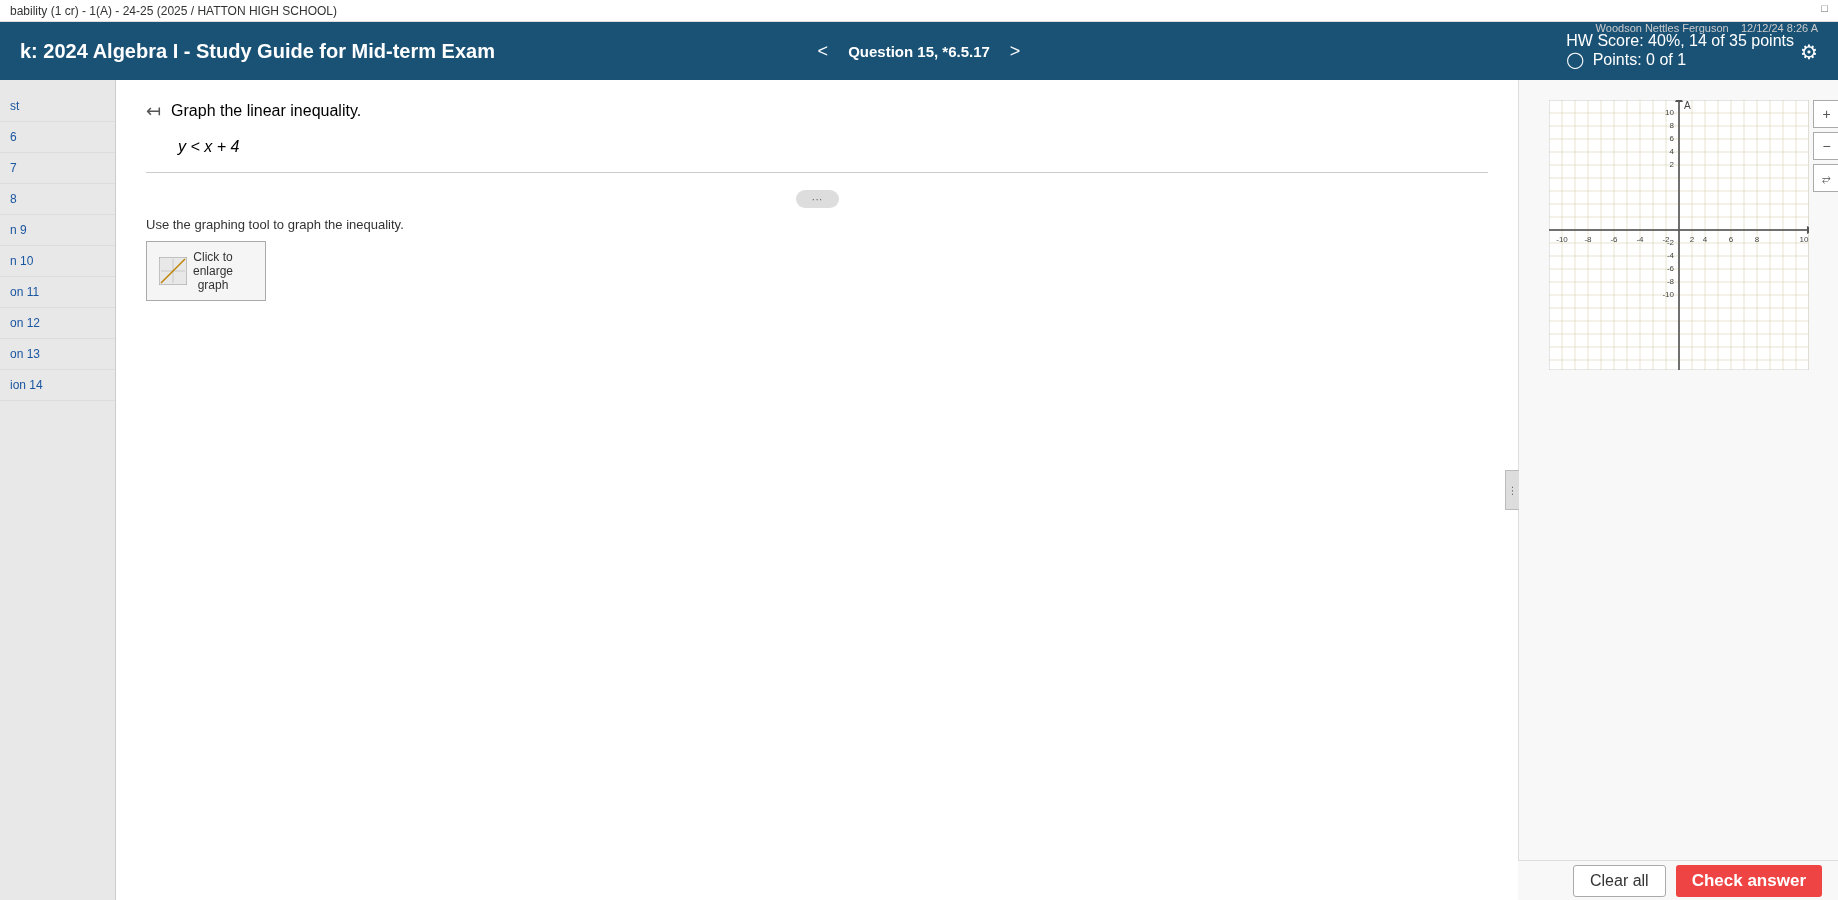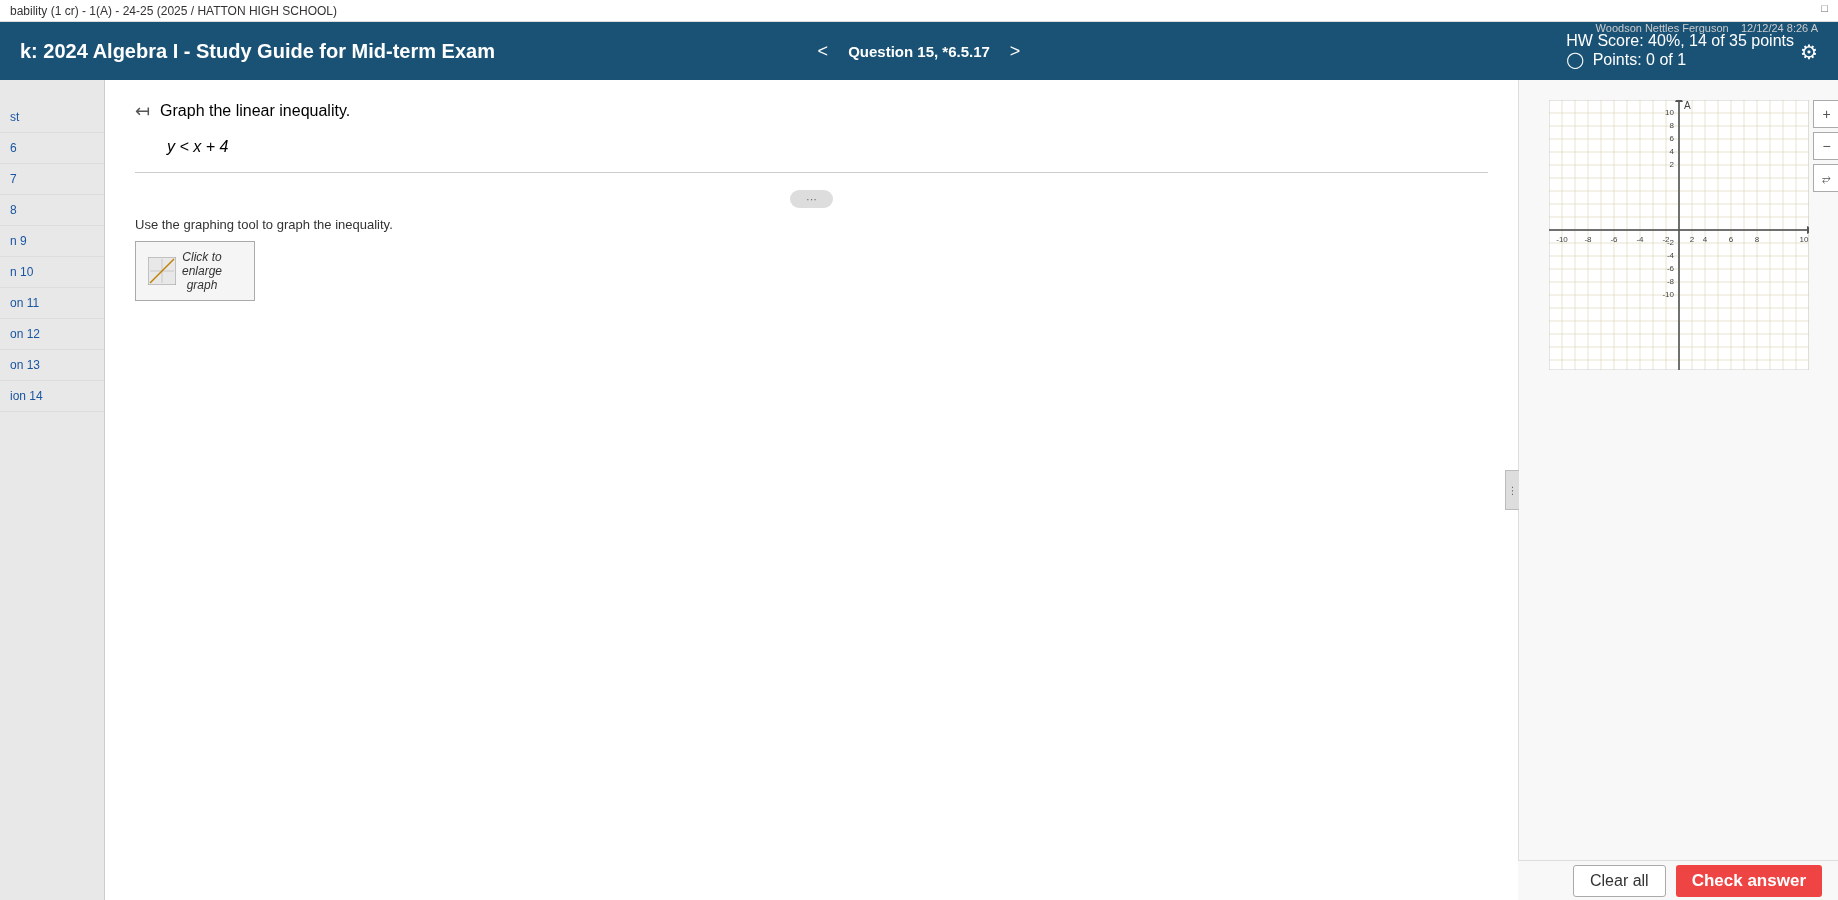--- a/index.html
+++ b/index.html
@@ -68,26 +68,26 @@
     }
 
     
     #main {
       display: flex;
       height: calc(900px - 22px - 58px);
     }
 
     
     #sidebar {
-      width: 105px;
+      width: 116px;
       background: #e8e8e8;
       border-right: 1px solid #ccc;
       display: flex;
       flex-direction: column;
-      padding: 22px 0;
+      padding: 11px 0;
       overflow-y: auto;
     }
     .sidebar-item {
       padding: 8px 10px;
       font-size: 12px;
       color: #1a56a0;
       cursor: pointer;
       border-bottom: 1px solid #ddd;
       white-space: nowrap;
     }
@@ -135,21 +135,20 @@
       display: flex;
       align-items: center;
       gap: 6px;
       border: 1px solid #aaa;
       background: #f5f5f5;
       padding: 8px 12px;
       cursor: pointer;
       font-size: 12px;
       color: #333;
       width: 120px;
-      font-style: italic;
     }
 
     
     #right-panel {
       width: 320px;
       background: #f8f8f8;
       border-left: 1px solid #ddd;
       display: flex;
       flex-direction: column;
       align-items: center;

